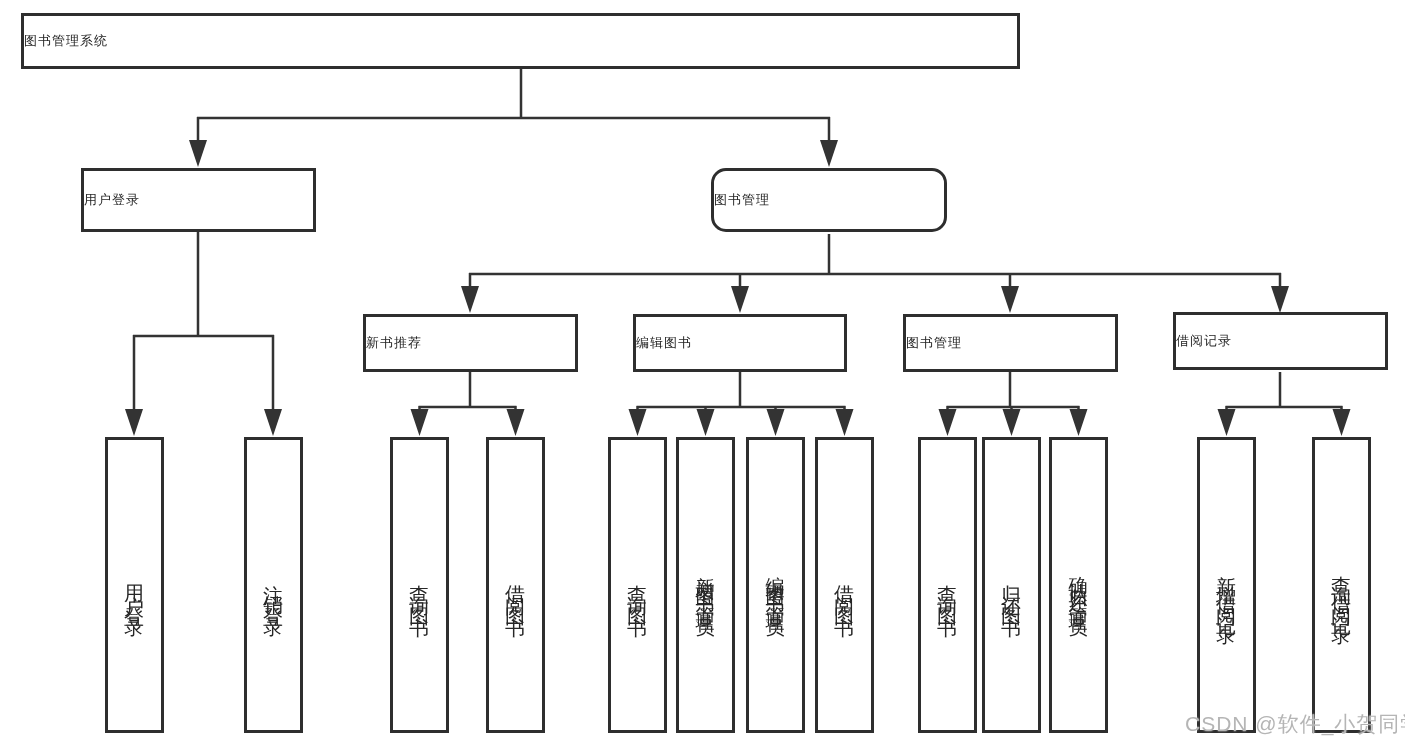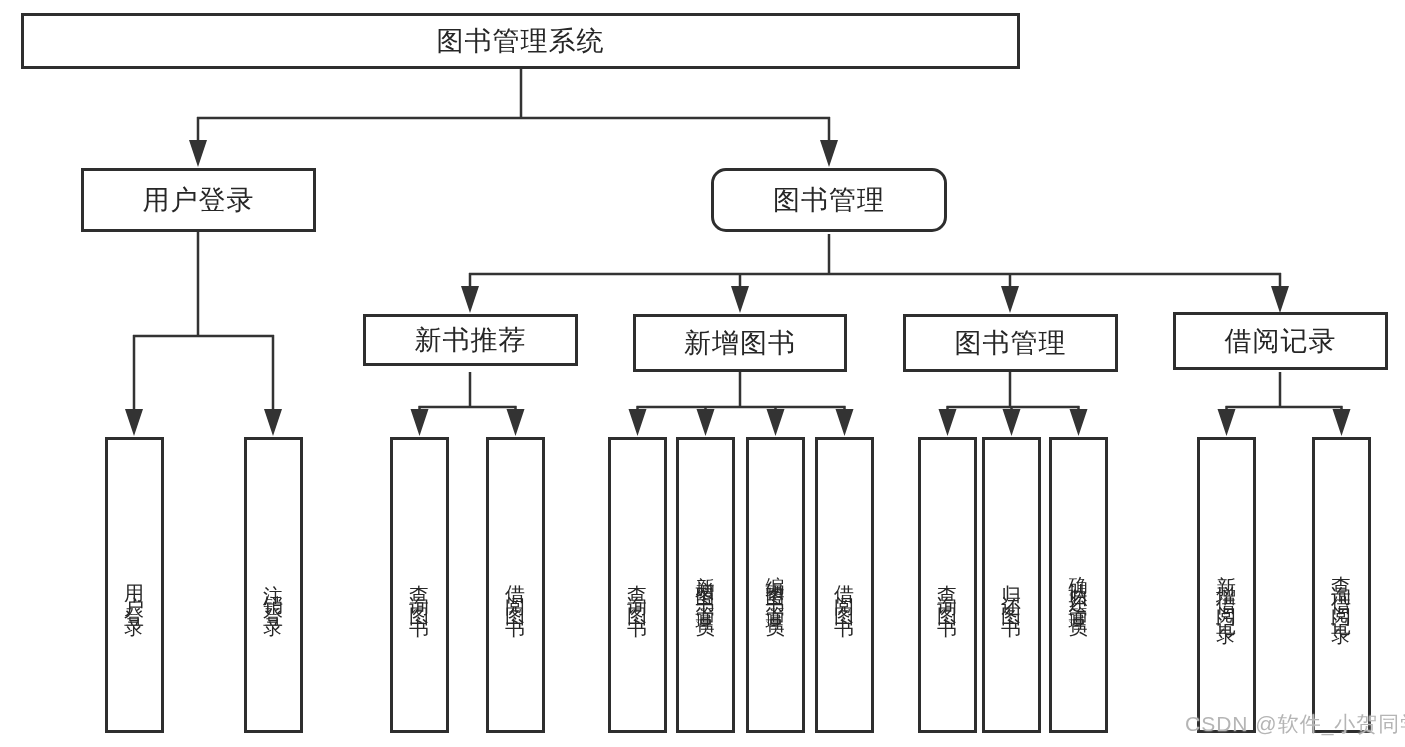--- a/index.html
+++ b/index.html
@@ -7,22 +7,22 @@
     position:relative;
     width:1405px;height:747px;
     background:#ffffff;
     font-family:"Liberation Sans","DejaVu Sans",sans-serif;
     overflow:hidden;
   }
   .connector-layer{position:absolute;left:0;top:0;z-index:0;}
   .hbox{
     position:absolute;box-sizing:border-box;z-index:1;
     background:#ffffff;border:3px solid #2e2e2e;
-    display:flex;align-items:center;justify-content:center;
-    font-size:27px;color:#262626;letter-spacing:1px;
+    display:flex;align-items:center;justify-content:flex-start;
+    font-size:13px;color:#262626;letter-spacing:1px;
   }
   .vbox{
     position:absolute;box-sizing:border-box;z-index:1;
     background:#ffffff;border:3px solid #2e2e2e;
     display:flex;align-items:center;justify-content:center;
     color:#262626;
   }
   .vtext{
     writing-mode:vertical-rl;
     text-orientation:mixed;
@@ -107,25 +107,25 @@
     <span>图书管理系统</span>
   </div>
 
   <div class="hbox" style="left:81px;top:168px;width:235px;height:64px;">
     <span>用户登录</span>
   </div>
   <div class="hbox" style="left:711px;top:168px;width:236px;height:64px;border-radius:15px;">
     <span>图书管理</span>
   </div>
 
-  <div class="hbox" style="left:363px;top:314px;width:215px;height:52px;">
+  <div class="hbox" style="left:363px;top:314px;width:215px;height:58px;">
     <span>新书推荐</span>
   </div>
   <div class="hbox" style="left:633px;top:314px;width:214px;height:58px;">
-    <span>新增图书</span>
+    <span>编辑图书</span>
   </div>
   <div class="hbox" style="left:903px;top:314px;width:215px;height:58px;">
     <span>图书管理</span>
   </div>
   <div class="hbox" style="left:1173px;top:312px;width:215px;height:58px;">
     <span>借阅记录</span>
   </div>
 
   <div class="vbox" style="left:105px;top:437px;width:59px;height:296px;">
     <span class="vtext ls11">用户登录</span>

